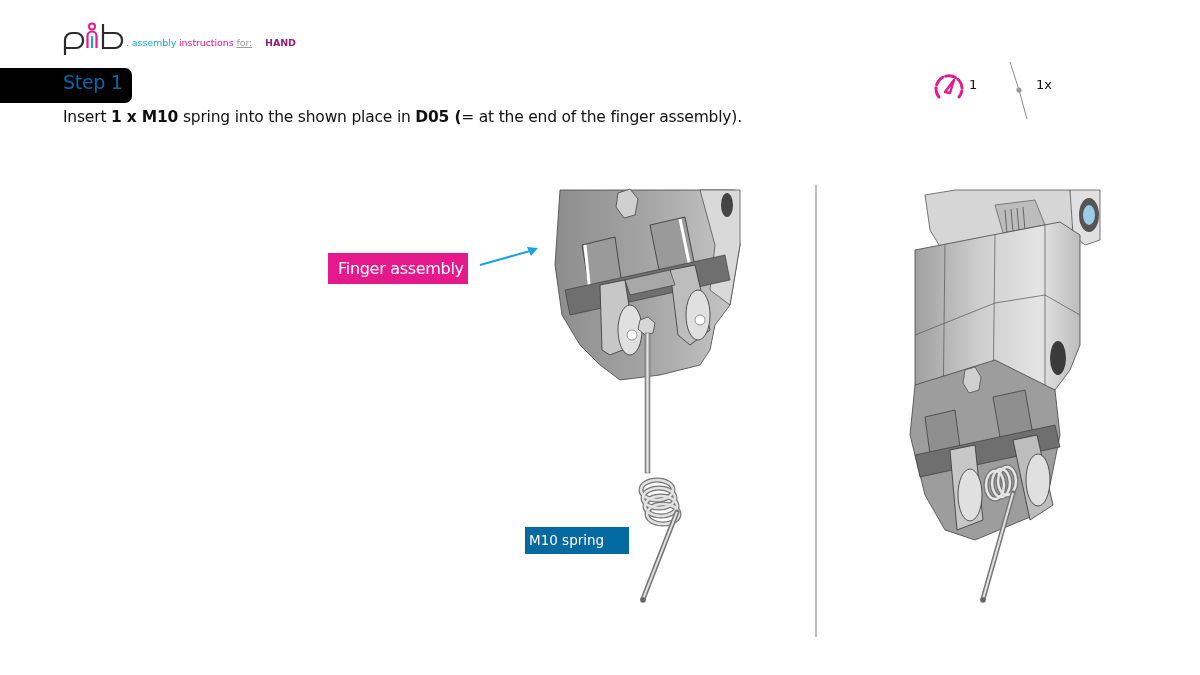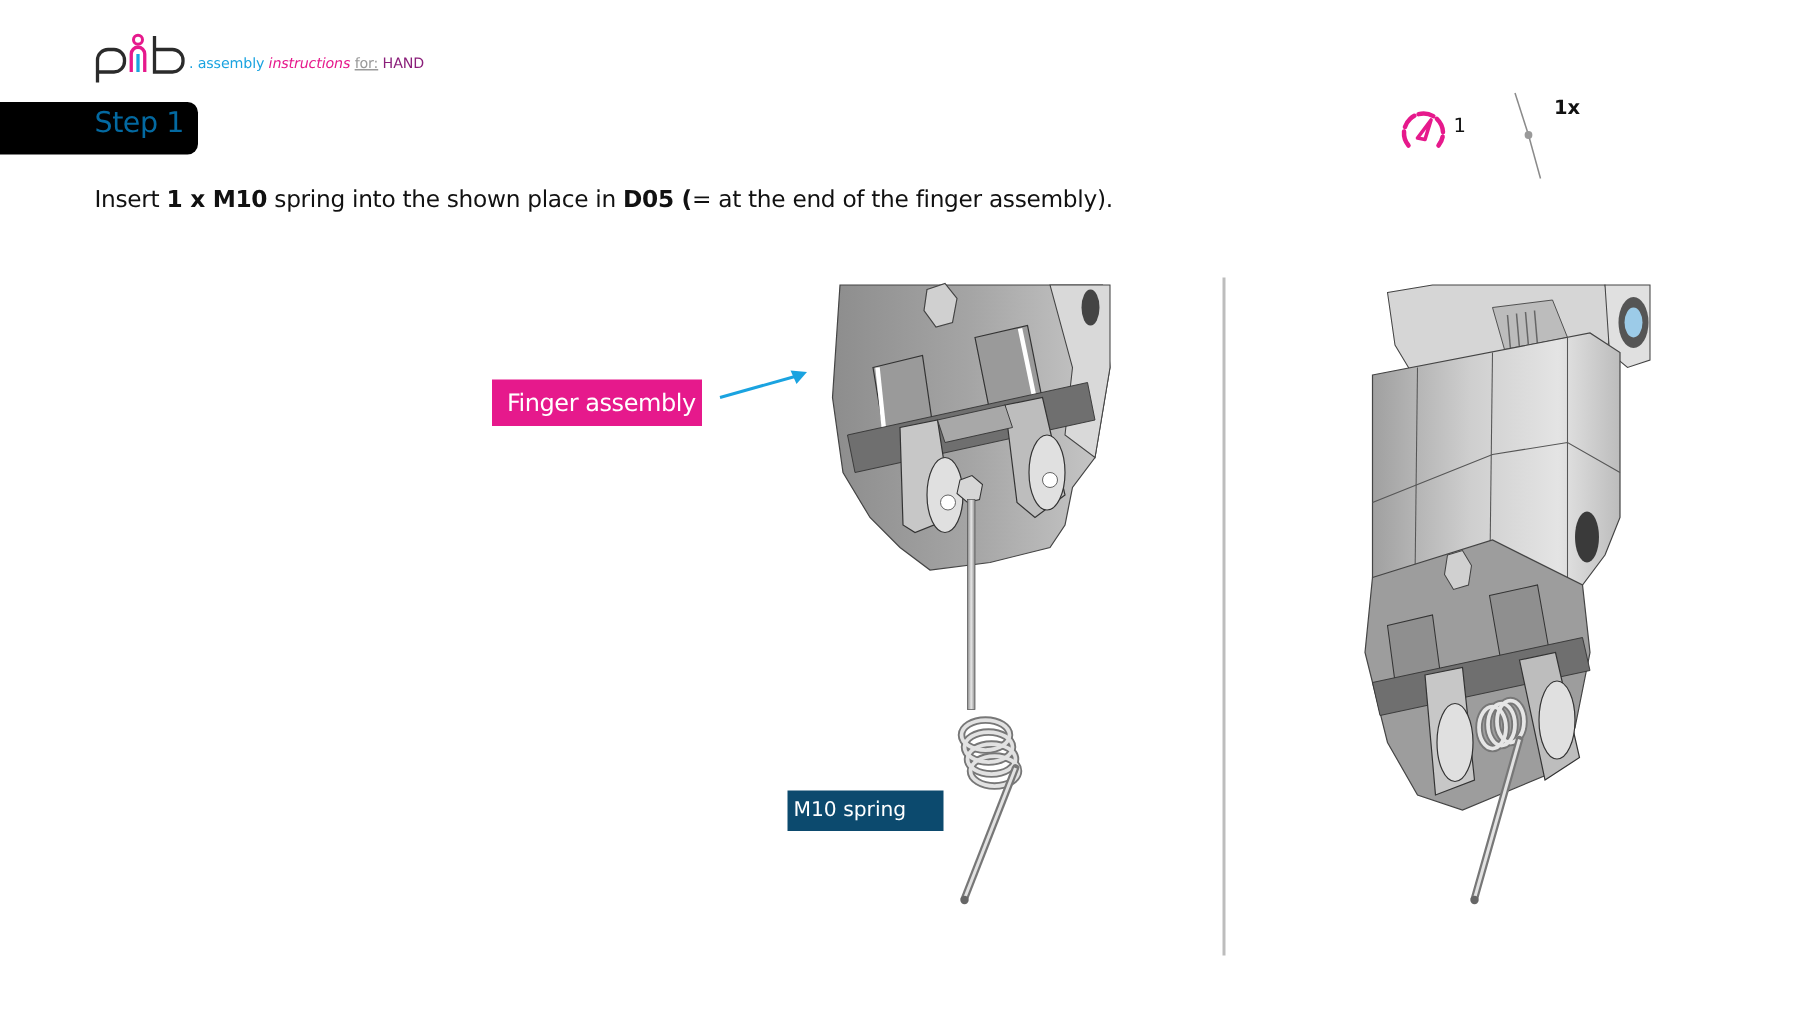--- a/index.html
+++ b/index.html
@@ -3,39 +3,39 @@
   <meta charset="utf-8">
   <style>
     * { box-sizing: border-box; margin: 0; padding: 0; }
     html, body { width: 1200px; height: 675px; background: #ffffff; overflow: hidden; }
     body { position: relative; font-family: "DejaVu Sans", "Liberation Sans", sans-serif; color: #1a1a1a; }
 
     .logo { position: absolute; left: 62px; top: 22px; width: 64px; height: 34px; }
     .subtitle { position: absolute; left: 126px; top: 37px; font-size: 9.5px; letter-spacing: -0.1px; white-space: nowrap; }
     .subtitle .dot { color: #1aa3e0; }
     .subtitle .c1 { color: #1aa3e0; }
-    .subtitle .c2 { color: #e6198c; font-style: italic; }
+    .subtitle .c2 { color: #e6198c; }
     .subtitle .c3 { color: #9a9a9a; text-decoration: underline; }
-    .subtitle .c4 { color: #8b1f7a; font-weight: normal; }
+    .subtitle .c4 { color: #8b1f7a; font-weight: bold; margin-left: 10px; }
 
     .step-bar { position: absolute; left: 0; top: 68px; width: 132px; height: 35px; background: #000; border-radius: 0 7px 7px 0; }
     .step-label { position: absolute; left: 63px; top: 71px; font-size: 19px; color: #0369a1; letter-spacing: -0.3px; }
 
-    .instruction { position: absolute; left: 63px; top: 124px; font-size: 15.5px; color: #111; white-space: nowrap; letter-spacing: -0.2px; }
+    .instruction { position: absolute; left: 63px; top: 108px; font-size: 15.5px; color: #111; white-space: nowrap; letter-spacing: -0.2px; }
     .instruction b { font-weight: bold; }
 
     .difficulty-icon { position: absolute; left: 932px; top: 72px; width: 34px; height: 28px; }
     .difficulty-value { position: absolute; left: 969px; top: 77px; font-size: 13px; color: #111; }
     .part-icon { position: absolute; left: 1006px; top: 60px; width: 26px; height: 62px; }
-    .part-qty { position: absolute; left: 1036px; top: 65px; font-size: 13px; color: #111; font-weight: bold; }
+    .part-qty { position: absolute; left: 1036px; top: 77px; font-size: 13px; color: #111; }
 
     .divider { position: absolute; left: 815px; top: 185px; width: 2px; height: 452px; background: #bdbdbd; }
 
     .label-finger { position: absolute; left: 328px; top: 253px; width: 140px; height: 31px; background: #e6198c; color: #fff; font-size: 16px; line-height: 31px; padding-left: 10px; letter-spacing: -0.3px; white-space: nowrap; }
-    .label-spring { position: absolute; left: 525px; top: 527px; width: 104px; height: 27px; background: #0c4a6e; color: #fff; font-size: 13.5px; line-height: 27px; padding-left: 4px; white-space: nowrap; }
+    .label-spring { position: absolute; left: 525px; top: 527px; width: 104px; height: 27px; background: #0369a1; color: #fff; font-size: 13.5px; line-height: 27px; padding-left: 4px; white-space: nowrap; }
 
     .arrow { position: absolute; left: 478px; top: 240px; width: 64px; height: 30px; }
 
     .render-left { position: absolute; left: 540px; top: 185px; width: 210px; height: 425px; }
     .render-right { position: absolute; left: 895px; top: 185px; width: 220px; height: 425px; }
   </style>
 </head>
 <body>
 
 <svg class="logo" viewBox="0 0 64 34">

